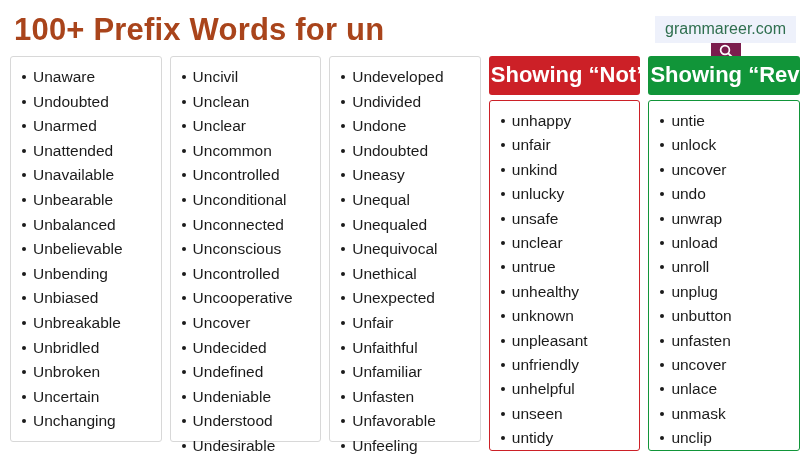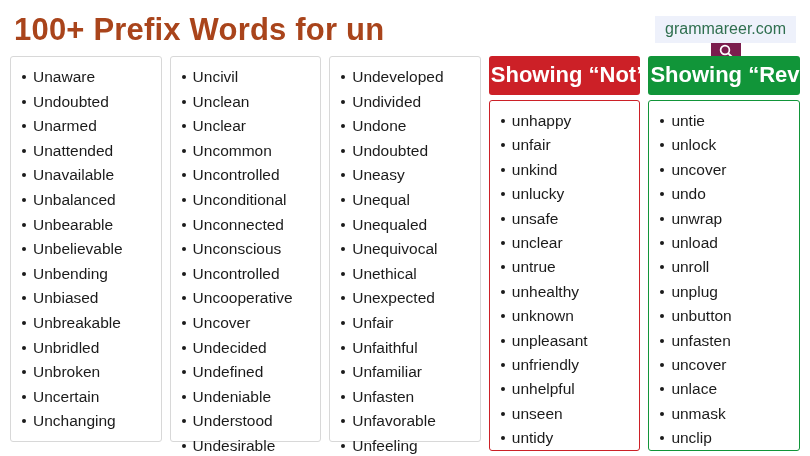--- a/index.html
+++ b/index.html
@@ -154,22 +154,22 @@
   <div class="columns">
 
     <div class="col">
       <div class="plain-box">
         <ul class="list">
           <li>Unaware</li>
           <li>Undoubted</li>
           <li>Unarmed</li>
           <li>Unattended</li>
           <li>Unavailable</li>
+          <li>Unbearable</li>
           <li>Unbalanced</li>
-          <li>Unbearable</li>
           <li>Unbelievable</li>
           <li>Unbending</li>
           <li>Unbiased</li>
           <li>Unbreakable</li>
           <li>Unbridled</li>
           <li>Unbroken</li>
           <li>Uncertain</li>
           <li>Unchanging</li>
         </ul>
       </div>

